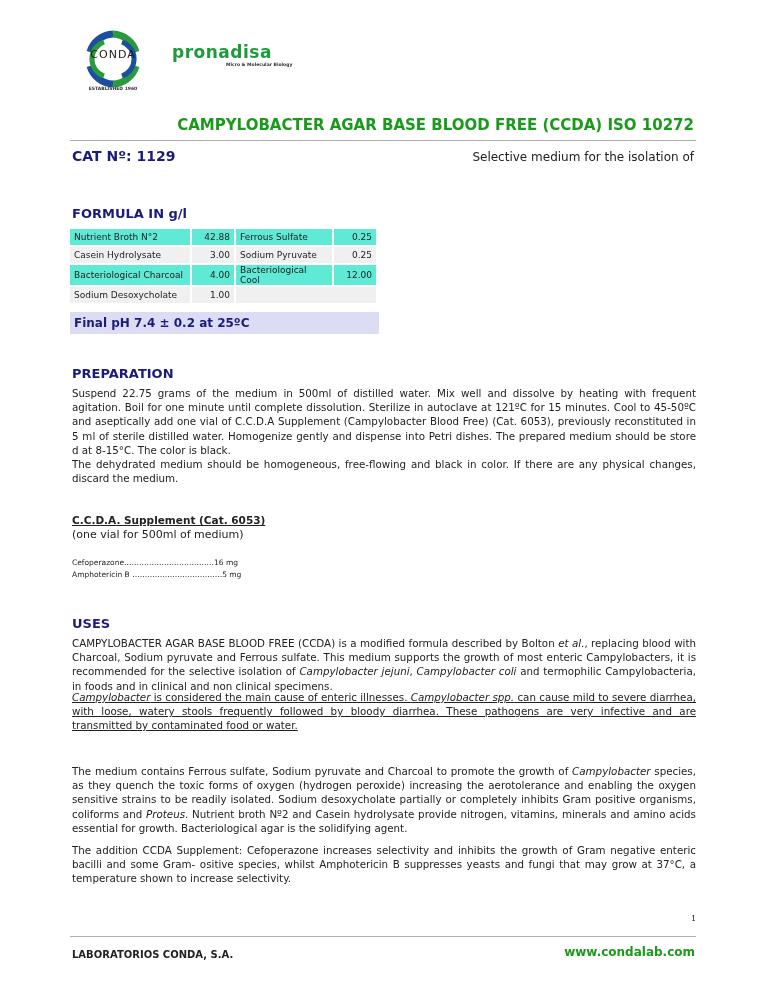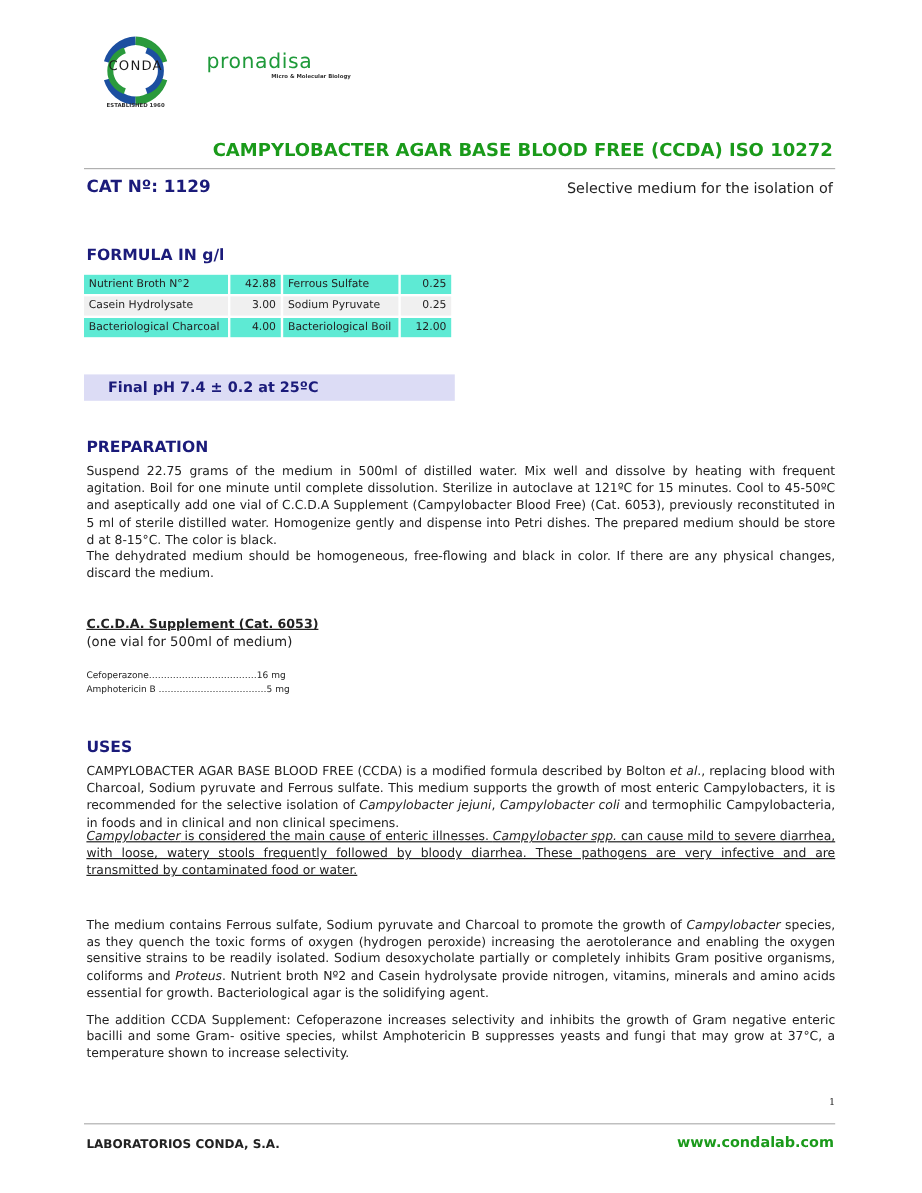--- a/index.html
+++ b/index.html
@@ -7,21 +7,21 @@
          font-family: "DejaVu Sans", sans-serif; color: #222; }
   .abs { position: absolute; }
   
   .logo-conda { left: 72px; top: 30px; width: 82px; height: 66px; }
   .conda-ring { position: absolute; left: 12px; top: 0; width: 58px; height: 58px; }
   .conda-text { position: absolute; left: 0; top: 18px; width: 82px; text-align: center;
                 font-family: "DejaVu Sans", sans-serif; font-size: 11px; letter-spacing: 1px;
                 color: #1a1a1a; background: rgba(255,255,255,0.0); font-weight: normal; }
   .conda-est { position: absolute; left: 8px; top: 56px; width: 66px; text-align: center;
                font-size: 4.5px; color: #333; font-weight: bold; }
-  .pronadisa { left: 172px; top: 42px; color: #1f9a3a; font-weight: normal; font-size: 17px;
+  .pronadisa { left: 172px; top: 42px; color: #1f9a3a; font-weight: bold; font-size: 17px;
                letter-spacing: 0.5px; font-family: "DejaVu Sans", sans-serif; }
   .pronadisa-sub { left: 226px; top: 62px; font-size: 4.5px; color: #333; font-weight: bold; }
 
   .title { left: 166px; top: 116px; width: 528px; text-align: right; color: #1a9a1a;
            font-weight: bold; font-size: 15px; font-family: "DejaVu Sans", sans-serif; white-space: nowrap; }
   .hr-top { left: 70px; top: 140px; width: 626px; height: 1px; background: #b0b0b0; }
 
   .cat { left: 72px; top: 148px; color: #1b1b7a; font-weight: bold; font-size: 14px; }
   .subtitle { right: 74px; top: 149px; text-align: right; font-size: 12px; color: #222; line-height: 16px; }
   .subtitle i { font-style: italic; }
@@ -30,21 +30,21 @@
   .formula-h { left: 72px; top: 206px; }
 
   table.formula { position: absolute; left: 68px; top: 227px; border-collapse: separate;
                   border-spacing: 2px 2px; font-size: 9px; color: #222; }
   table.formula td { height: 16px; padding: 0 4px; background: #5eead4; }
   table.formula tr:nth-child(even) td { background: #f0f0f0; }
   table.formula td.num { text-align: right; }
   td.n1 { width: 112px; } td.v1 { width: 34px; } td.n2 { width: 88px; } td.v2 { width: 34px; }
   table.formula td.empty { background: #f0f0f0; }
   .ph { left: 70px; top: 312px; width: 309px; height: 22px; background: #dcdcf5;
-        color: #1b1b7a; font-weight: bold; font-size: 12px; line-height: 22px; padding-left: 20px; box-sizing: border-box; }
+        color: #1b1b7a; font-weight: bold; font-size: 12px; line-height: 22px; padding-left: 4px; box-sizing: border-box; }
 
   .prep-h { left: 72px; top: 366px; }
   .para { left: 72px; width: 624px; font-size: 10.3px; line-height: 14.2px; text-align: justify; color: #222; }
   .para i { font-style: italic; }
   .p1 { top: 386px; }
   .p2 { top: 457px; }
   .supp-h { left: 72px; top: 514px; font-weight: bold; font-size: 10.5px; text-decoration: underline; color: #222; }
   .supp-sub { left: 72px; top: 528px; font-size: 11px; color: #222; }
   .supp-list { left: 72px; top: 557px; font-size: 7.5px; line-height: 12px; color: #222; }
   .uses-h { left: 72px; top: 616px; }
@@ -94,22 +94,27 @@
   </tr>
   <tr>
     <td class="n1">Casein Hydrolysate</td>
     <td class="v1 num">3.00</td>
     <td class="n2">Sodium Pyruvate</td>
     <td class="v2 num">0.25</td>
   </tr>
   <tr>
     <td class="n1">Bacteriological Charcoal</td>
     <td class="v1 num">4.00</td>
-    <td class="n2">Bacteriological Boil</td>
+    <td class="n2">Bacteriological Cool</td>
     <td class="v2 num">12.00</td>
+  </tr>
+  <tr>
+    <td class="n1">Sodium Desoxycholate</td>
+    <td class="v1 num">1.00</td>
+    <td class="empty" colspan="2"></td>
   </tr>
 </tbody>
   </table>
 <div class="abs ph">Final pH 7.4 ± 0.2 at 25ºC</div>
 
 <div class="abs h-sec prep-h">PREPARATION</div>
 <div class="abs para p1">Suspend 22.75 grams of the medium in 500ml of distilled water. Mix well and dissolve by heating with frequent agitation. Boil for one minute until complete dissolution. Sterilize in autoclave at 121ºC for 15 minutes. Cool to 45-50ºC and aseptically add one vial of C.C.D.A Supplement (Campylobacter Blood Free) (Cat. 6053), previously reconstituted in 5 ml of sterile distilled water. Homogenize gently and dispense into Petri dishes. The prepared medium should be store d at 8-15°C. The color is black.</div>
 <div class="abs para p2">The dehydrated medium should be homogeneous, free-flowing and black in color. If there are any physical changes, discard the medium.</div>
 <div class="abs supp-h">C.C.D.A. Supplement (Cat. 6053)</div>
 <div class="abs supp-sub">(one vial for 500ml of medium)</div>

